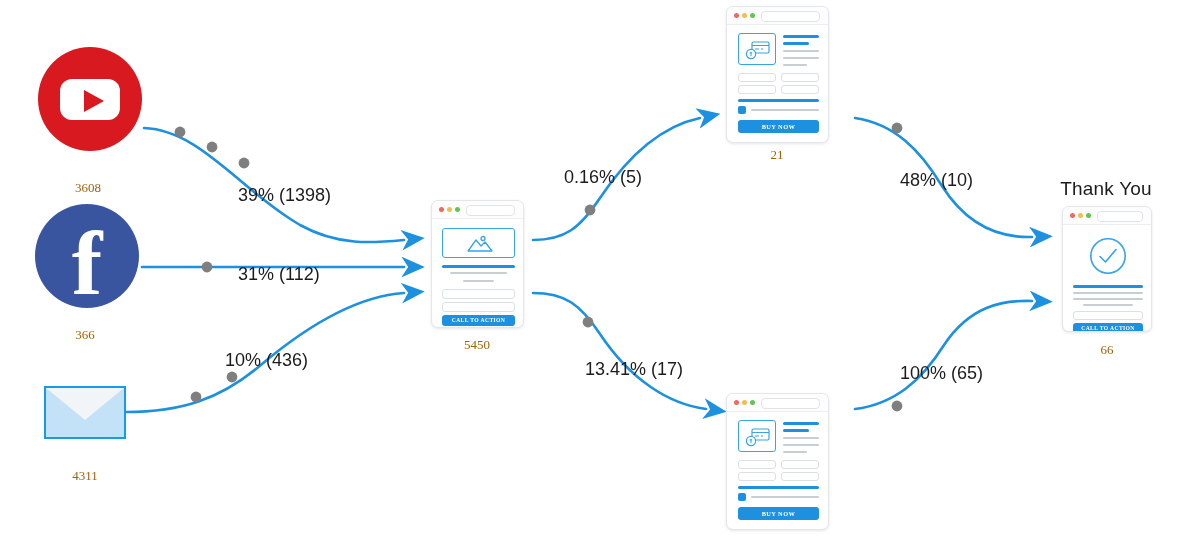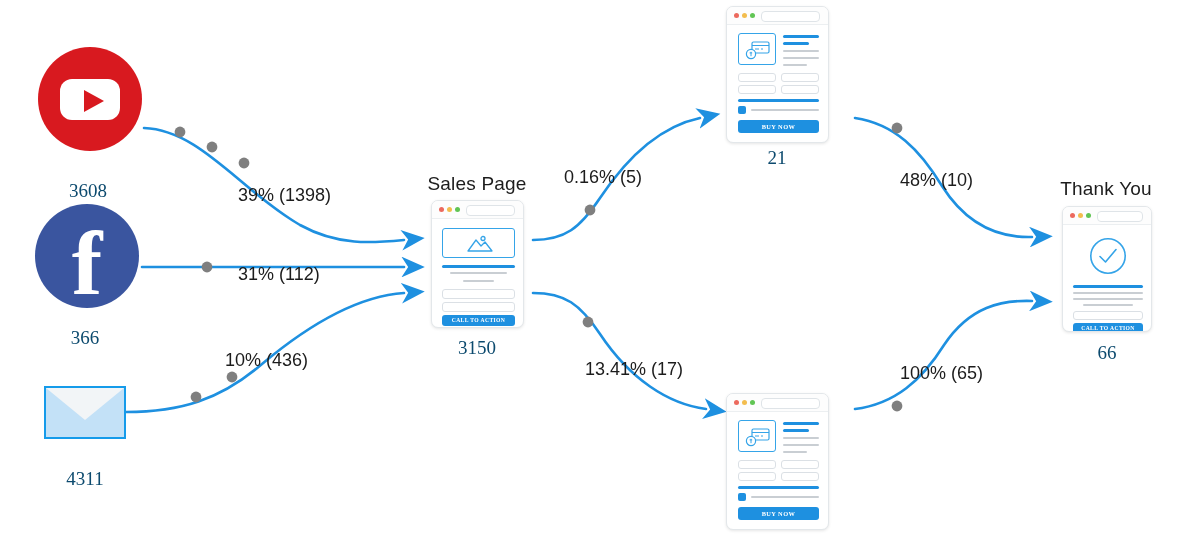--- a/index.html
+++ b/index.html
@@ -1,21 +1,21 @@
 <!DOCTYPE html>
 <html><head>
 <meta charset="utf-8">
 <style>
   html,body{margin:0;padding:0;background:#ffffff;}
   body{width:1200px;height:559px;overflow:hidden;font-family:"Liberation Sans",sans-serif;}
   #canvas{position:relative;width:1200px;height:559px;background:#ffffff;}
   svg.edges{position:absolute;left:0;top:0;width:1200px;height:559px;}
   .node-title{position:absolute;width:220px;text-align:center;font-size:19px;color:#1c1c1c;
               font-family:"Liberation Sans",sans-serif;letter-spacing:.2px;}
-  .node-count{position:absolute;width:220px;text-align:center;font-size:19px;color:#0c4a6e;
+  .node-count{position:absolute;width:220px;text-align:center;font-size:13px;color:#a16207;
               font-family:"Liberation Serif",serif;}
   .edge-label{position:absolute;font-size:18px;color:#1c1c1c;white-space:nowrap;
               font-family:"Liberation Sans",sans-serif;}
 
   
   .yt{position:absolute;width:104px;height:104px;border-radius:50%;}
   .yt-inner{position:absolute;left:22px;top:32px;width:60px;height:41px;background:#fff;border-radius:12px;}
   .yt-play{position:absolute;left:46px;top:43px;width:0;height:0;
            border-left:20px solid #D8191F;border-top:11px solid transparent;border-bottom:11px solid transparent;}
 
@@ -98,42 +98,41 @@
   <div class="node-count" style="left:-25px;top:468px;">4311</div>
 
   <div class="edge-label" style="left:238px;top:185px;">39% (1398)</div>
   <div class="edge-label" style="left:238px;top:264px;">31% (112)</div>
   <div class="edge-label" style="left:225px;top:350px;">10% (436)</div>
   <div class="edge-label" style="left:564px;top:167px;">0.16% (5)</div>
   <div class="edge-label" style="left:585px;top:359px;">13.41% (17)</div>
   <div class="edge-label" style="left:900px;top:170px;">48% (10)</div>
   <div class="edge-label" style="left:900px;top:363px;">100% (65)</div>
 
-  <div class="node-title" style="left:367px;top:173px;">Sales Page</div>
   <div class="browser" style="left:431px;top:200px;width:93px;height:128px;">
     <div class="bar">
       <span class="dot d1"></span>
       <span class="dot d2"></span>
       <span class="dot d3"></span>
       <span class="urlbar"></span>
     </div>
     <div class="imgbox" style="left:10px;top:27px;width:73px;height:30px;">
       <svg class="mountain" style="left:24px;top:6px;" width="26" height="18" viewBox="0 0 26 18">
         <path d="M1,16 L9,5 L14,11 L18,7 L25,16 Z" fill="none" stroke="#35A4E8" stroke-width="1.3" stroke-linejoin="round"></path>
         <circle cx="16" cy="3.5" r="2" fill="none" stroke="#35A4E8" stroke-width="1.3"></circle>
       </svg>
     </div>
     <div class="linethick" style="left:10px;top:64px;width:73px;"></div>
     <div class="linegray" style="left:18px;top:71px;width:57px;"></div>
     <div class="linegray" style="left:31px;top:79px;width:31px;"></div>
     <div class="field" style="left:10px;top:88px;width:73px;height:10px;"></div>
     <div class="field" style="left:10px;top:101px;width:73px;height:10px;"></div>
     <div class="cta" style="left:10px;top:114px;width:73px;height:11px;line-height:11px;font-size:5.6px;">CALL TO ACTION</div>
   </div>
-  <div class="node-count" style="left:367px;top:337px;">3150</div>
+  <div class="node-count" style="left:367px;top:337px;">5450</div>
 
   <div class="browser" style="left:726px;top:6px;width:103px;height:137px;">
     <div class="bar">
       <span class="dot d1"></span>
       <span class="dot d2"></span>
       <span class="dot d3"></span>
       <span class="urlbar"></span>
     </div>
     <div class="imgbox" style="left:11px;top:26px;width:38px;height:32px;">
       <svg class="card-ico" style="left:6px;top:7px;" width="26" height="19" viewBox="0 0 26 19">

